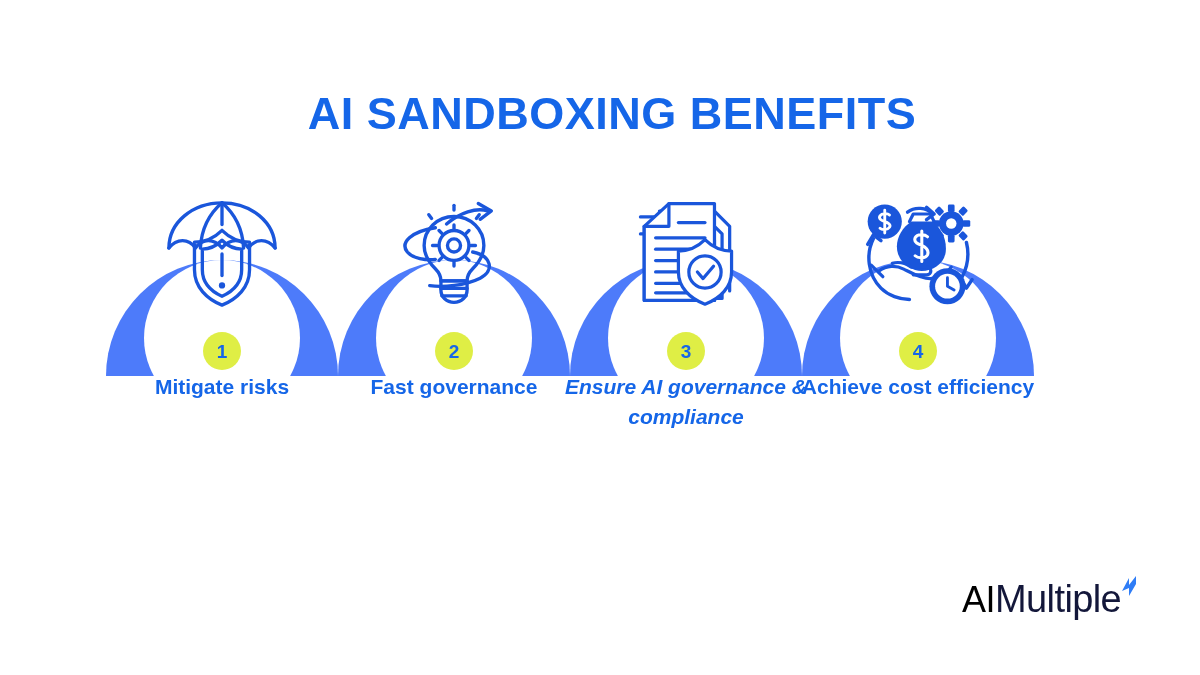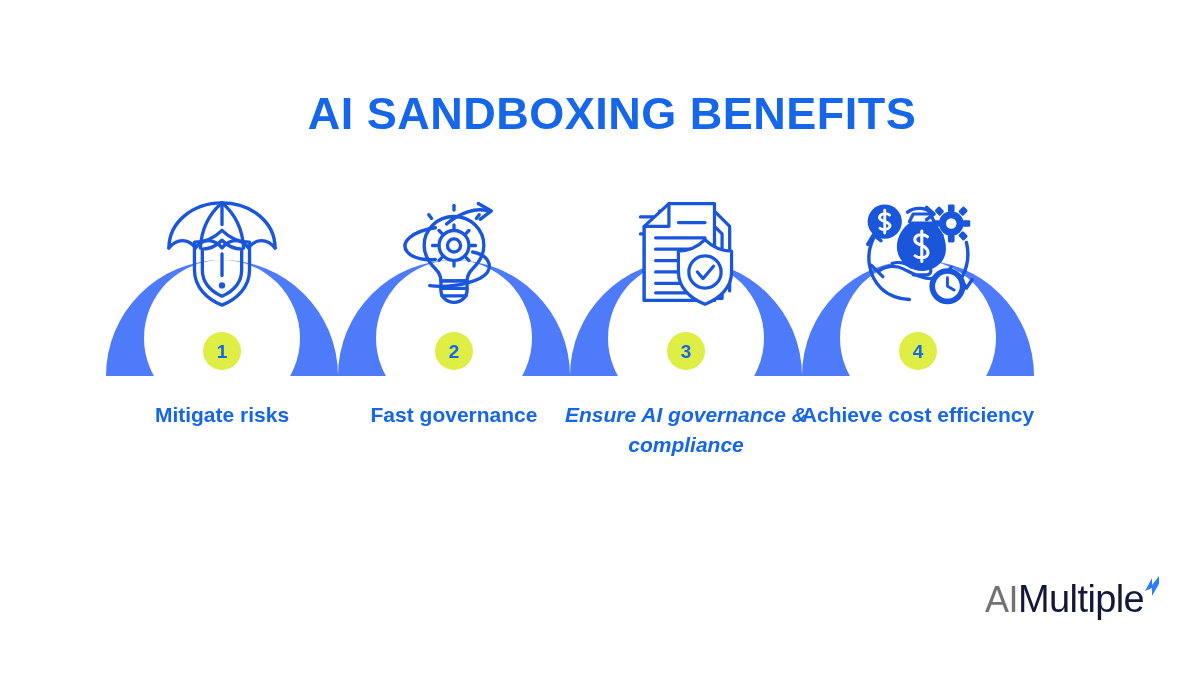--- a/index.html
+++ b/index.html
@@ -115,21 +115,21 @@
     font-weight: 700;
     display: flex;
     align-items: center;
     justify-content: center;
     line-height: 1;
   }
 
   
   .caption {
     position: absolute;
-    top: 400px;
+    top: 372px;
     left: -14px;
     width: 260px;
     text-align: center;
     font-size: 21px;
     font-weight: 700;
     line-height: 1.42;
     color: #1566e8;
   }
   .step-3 .caption { left: -22px; width: 276px; font-style: italic; }
   .step-4 .caption { left: -14px; width: 260px; }
@@ -139,23 +139,22 @@
     position: absolute;
     left: 962px;
     top: 578px;
     height: 44px;
     display: flex;
     align-items: baseline;
   }
   .logo-ai {
     font-size: 36px;
     font-weight: 400;
-    color: #737373;
+    color: #000000;
     letter-spacing: -0.5px;
-    margin-left: 23px;
   }
   .logo-multiple {
     font-size: 38px;
     font-weight: 400;
     color: #13173a;
     letter-spacing: -0.6px;
   }
   .logo-mark {
     position: absolute;
     right: -18px;

